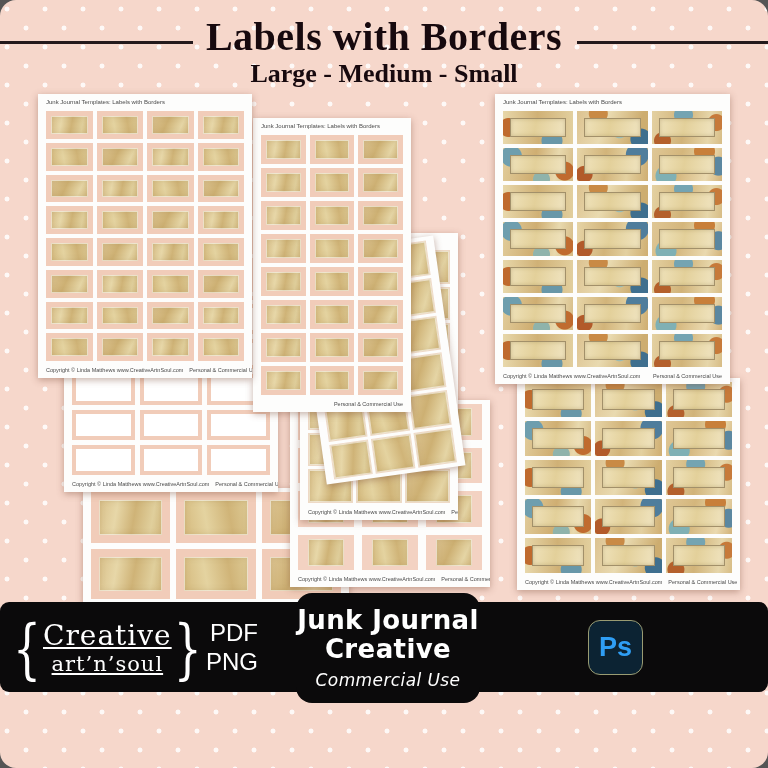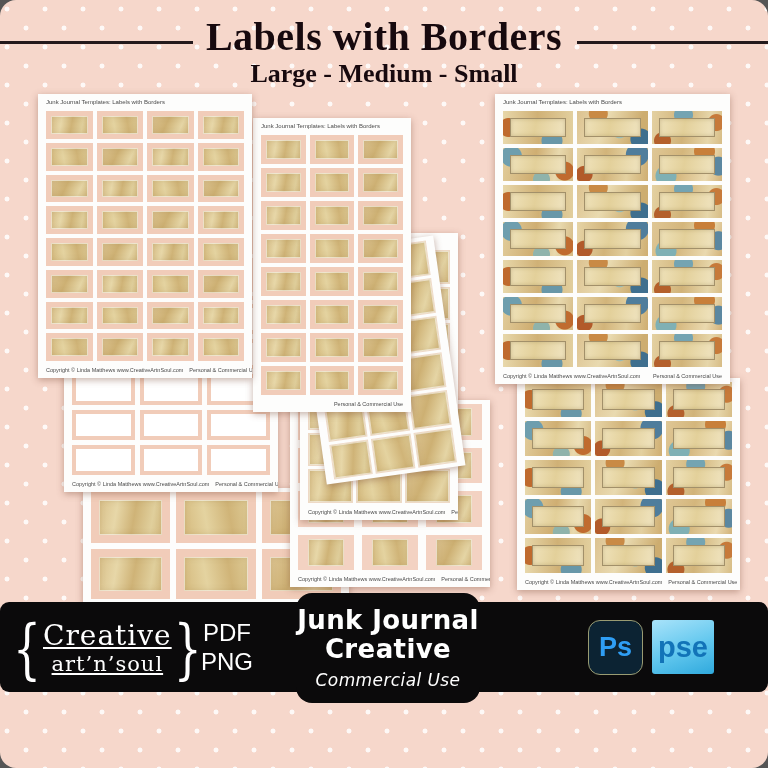--- a/index.html
+++ b/index.html
@@ -55,21 +55,21 @@
   .bar{position:absolute;left:0;top:602px;width:768px;height:90px;
     background:#0b0a0b;border-radius:9px;z-index:100;}
   .brand{position:absolute;left:12px;top:602px;height:90px;display:flex;
     align-items:center;color:#fff;z-index:105;gap:1px;}
   .brace{font:400 44px "DejaVu Serif",serif;transform:scaleY(1.5);padding:0 1px;}
   .brand-text{display:flex;flex-direction:column;align-items:center;line-height:1.05;text-decoration:underline;}
   .brand-l1{font:400 28px "DejaVu Serif",serif;letter-spacing:1px;}
   .brand-l2{font:400 21px "DejaVu Serif",serif;letter-spacing:1px;}
   .formats{position:absolute;left:196px;top:602px;width:62px;height:90px;display:flex;
     flex-direction:column;justify-content:center;gap:3px;text-align:center;color:#fff;
-    font-size:24px;line-height:1.05;z-index:105;}
+    font-size:24px;line-height:1.05;z-index:105;align-items:flex-end;}
   .badge{position:absolute;left:296px;top:593px;width:184px;height:110px;
     background:#0b0a0b;border-radius:16px;z-index:110;display:flex;flex-direction:column;
     align-items:center;justify-content:center;color:#fff;}
   .badge-l{font:bold 26px "DejaVu Sans",sans-serif;line-height:1.08;letter-spacing:.4px;}
   .badge-sub{font:italic 17px "DejaVu Sans",sans-serif;margin-top:7px;letter-spacing:.4px;}
   .apps{position:absolute;left:548px;top:602px;height:90px;display:flex;
     align-items:center;gap:9px;z-index:105;padding-left:40px;}
   .app-ps{width:55px;height:55px;border-radius:12px;background:#0c2333;
     border:1.5px solid #999b72;box-sizing:border-box;display:flex;align-items:center;
     justify-content:center;font-weight:bold;font-size:27px;color:#2f9ef4;}
@@ -623,16 +623,15 @@
   </div>
 
   <div class="badge">
     <span class="badge-l">Junk Journal</span>
     <span class="badge-l">Creative</span>
     <span class="badge-sub">Commercial Use</span>
   </div>
 
   <div class="apps">
     <span class="app-ps">Ps</span>
-    <span class="app-pse">pse</span>
   </div>
 
 </div>
 
 </body></html>

